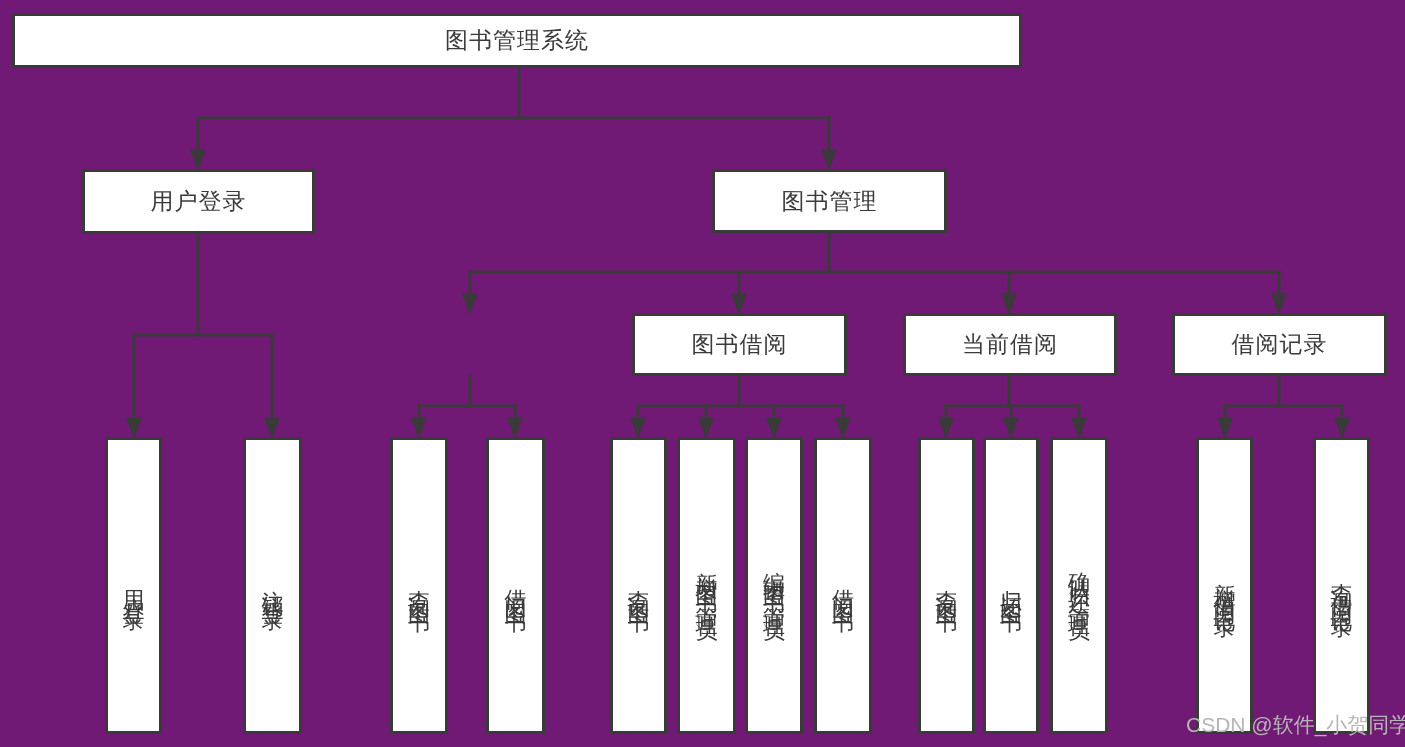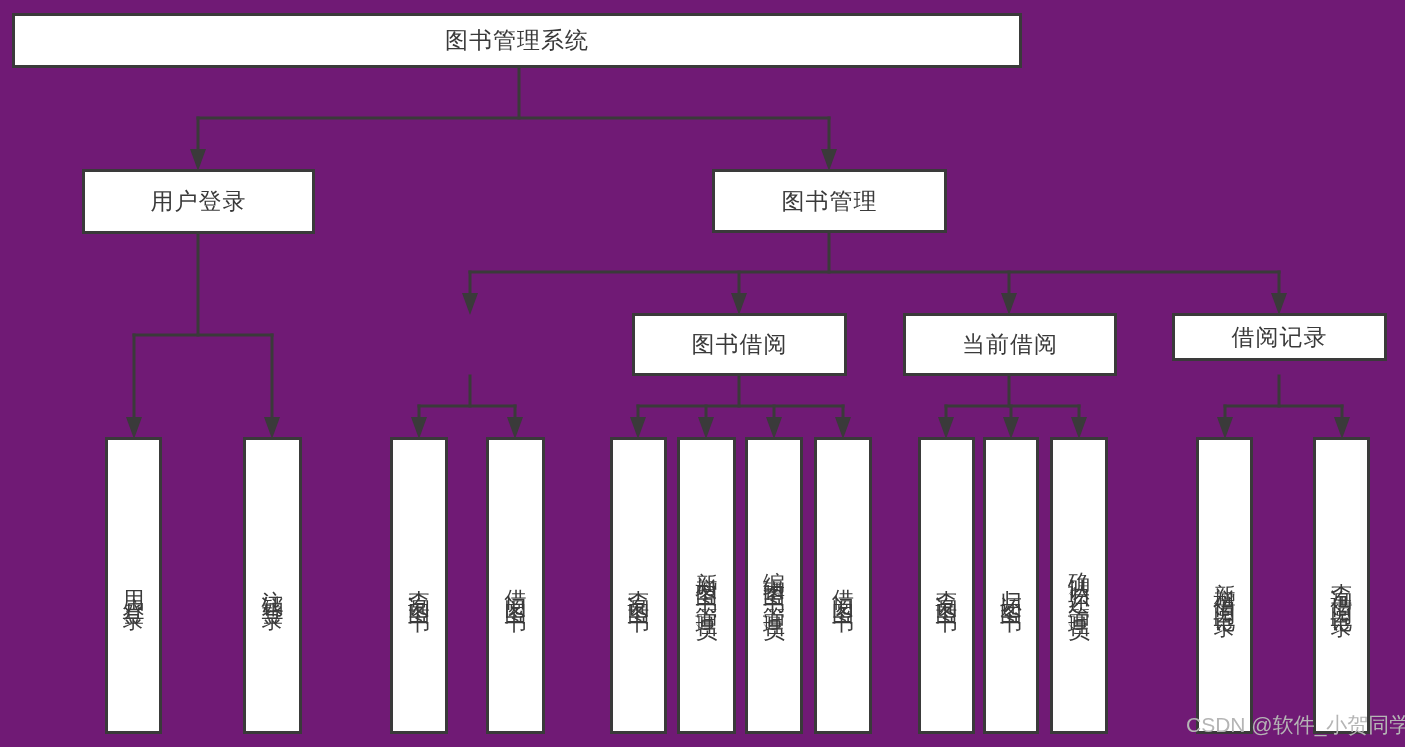--- a/index.html
+++ b/index.html
@@ -102,21 +102,21 @@
       <polygon points="1334,417 1350,417 1342,439" fill="#3a3a3a"></polygon>
     </svg>
 
   <div class="box h-box" style="left:12px;top:13px;width:1010px;height:55px;">图书管理系统</div>
 
   <div class="box h-box" style="left:82px;top:169px;width:233px;height:65px;">用户登录</div>
   <div class="box h-box" style="left:712px;top:169px;width:235px;height:64px;">图书管理</div>
 
   <div class="box h-box" style="left:632px;top:313px;width:215px;height:63px;text-align:center;">图书借阅</div>
   <div class="box h-box" style="left:903px;top:313px;width:214px;height:63px;">当前借阅</div>
-  <div class="box h-box" style="left:1172px;top:313px;width:215px;height:48px;">借阅记录</div>
+  <div class="box h-box" style="left:1172px;top:313px;width:215px;height:63px;">借阅记录</div>
 
   <div class="box v-box" style="left:105px;top:437px;width:57px;height:297px;">用户登录</div>
   <div class="box v-box" style="left:243px;top:437px;width:59px;height:297px;">注销登录</div>
 
   <div class="box v-box" style="left:390px;top:437px;width:58px;height:297px;">查询图书</div>
   <div class="box v-box" style="left:486px;top:437px;width:59px;height:297px;">借阅图书</div>
 
   <div class="box v-box" style="left:610px;top:437px;width:57px;height:297px;">查询图书</div>
   <div class="box v-box" style="left:677px;top:437px;width:59px;height:297px;">新增图书（管理员）</div>
   <div class="box v-box" style="left:745px;top:437px;width:58px;height:297px;">编辑图书（管理员）</div>

